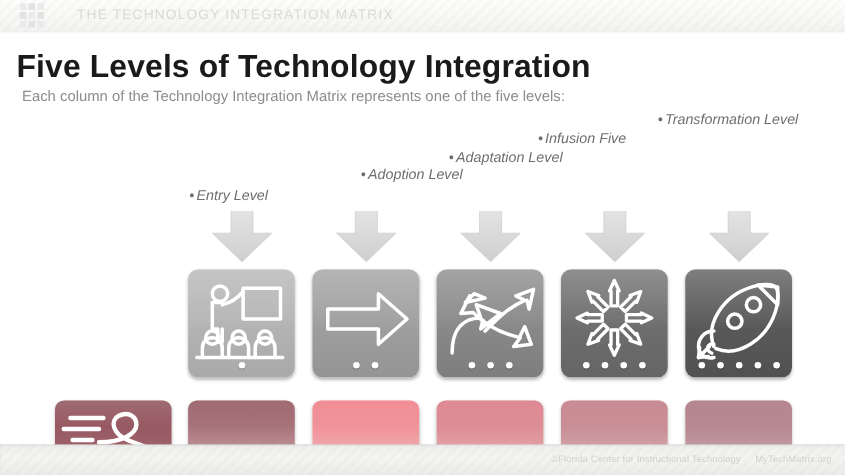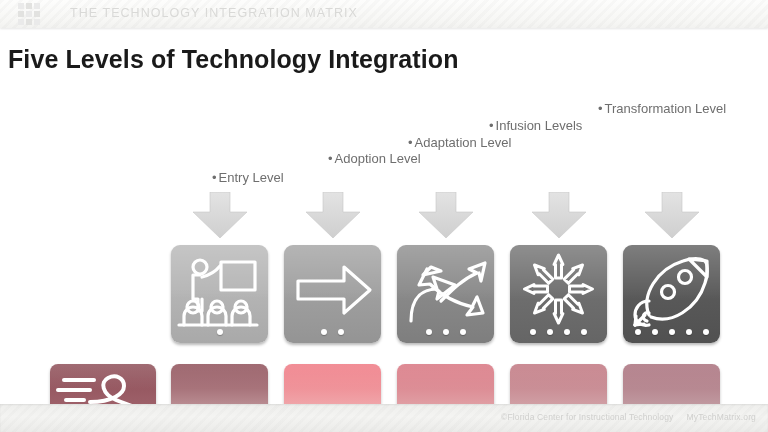--- a/index.html
+++ b/index.html
@@ -30,32 +30,32 @@
   .header-logo i{display:block;background:#e2e2e0;}
   .header-logo i.lt{background:#eaeaea;}
   .header-title{
     position:absolute;left:46px;top:6px;
     font-size:12.5px;letter-spacing:1.05px;color:#d9d9d7;
     white-space:nowrap;font-weight:400;margin-left:24px;
   }
 
   
   .title{
-    position:absolute;left:8px;top:45px;
-    font-size:25px;font-weight:bold;color:#1a1a1a;letter-spacing:0.1px;
+    position:absolute;left:15px;top:45px;
+    font-size:29px;font-weight:bold;color:#1a1a1a;letter-spacing:0.1px;
     white-space:nowrap;
   }
   .subtitle{
     position:absolute;left:20px;top:80px;
     font-size:13.5px;color:#8c8c8c;white-space:nowrap;
   }
 
   
   .label{
-    position:absolute;font-size:13px;color:#6e6e6e;white-space:nowrap;
+    position:absolute;font-size:13px;color:#6e6e6e;white-space:nowrap;font-style:italic;
   }
   .label .bullet{font-size:13px;color:#6e6e6e;margin-right:2px;}
 
   
   .arrow{position:absolute;width:56px;height:47px;}
   .arrow svg{display:block;width:56px;height:47px;}
 
   
   .iconbox{
     position:absolute;width:97px;height:98px;border-radius:9px;
@@ -119,32 +119,33 @@
         <i class="lt"></i>
         <i></i>
       <i class="lt"></i>
         <i></i>
         <i class="lt"></i>
     </div>
     <div class="header-title">THE TECHNOLOGY INTEGRATION MATRIX</div>
   </div>
 
   <div class="title">Five Levels  of Technology  Integration</div>
-
-  <div class="label" id="lbl0" style="left: 172px; top: 170px; color: rgb(110, 110, 110); margin-left: 40px;">
+  <div class="subtitle">Each column of the Technology Integration Matrix represents one of the five levels:</div>
+
+  <div class="label" id="lbl0" style="left: 172px; top: 170px; color: rgb(110, 110, 110);">
     <span class="bullet">•</span><span>Entry Level</span>
   </div>
   <div class="label" id="lbl1" style="left: 283px; top: 151px; color: rgb(110, 110, 110); margin-left: 45px;">
     <span class="bullet">•</span><span>Adoption Level</span>
   </div>
   <div class="label" id="lbl2" style="left: 408px; top: 135px; color: rgb(110, 110, 110);">
     <span class="bullet">•</span><span>Adaptation Level</span>
   </div>
   <div class="label" id="lbl3" style="left: 489px; top: 118px; color: rgb(110, 110, 110);">
-    <span class="bullet">•</span><span>Infusion Levels</span>
+    <span class="bullet">•</span><span>Infusion Five</span>
   </div>
   <div class="label" id="lbl4" style="left: 598px; top: 101px; color: rgb(110, 110, 110);">
     <span class="bullet">•</span><span>Transformation Level</span>
   </div>
 
   <div class="arrow" id="arr0" style="left: 191.5px; top: 192px;">
       <svg viewBox="0 0 56 47">
         <defs>
           <linearGradient id="ag0" x1="0" y1="0" x2="0" y2="1">
             <stop offset="0" stop-color="#e3e3e3"></stop>

